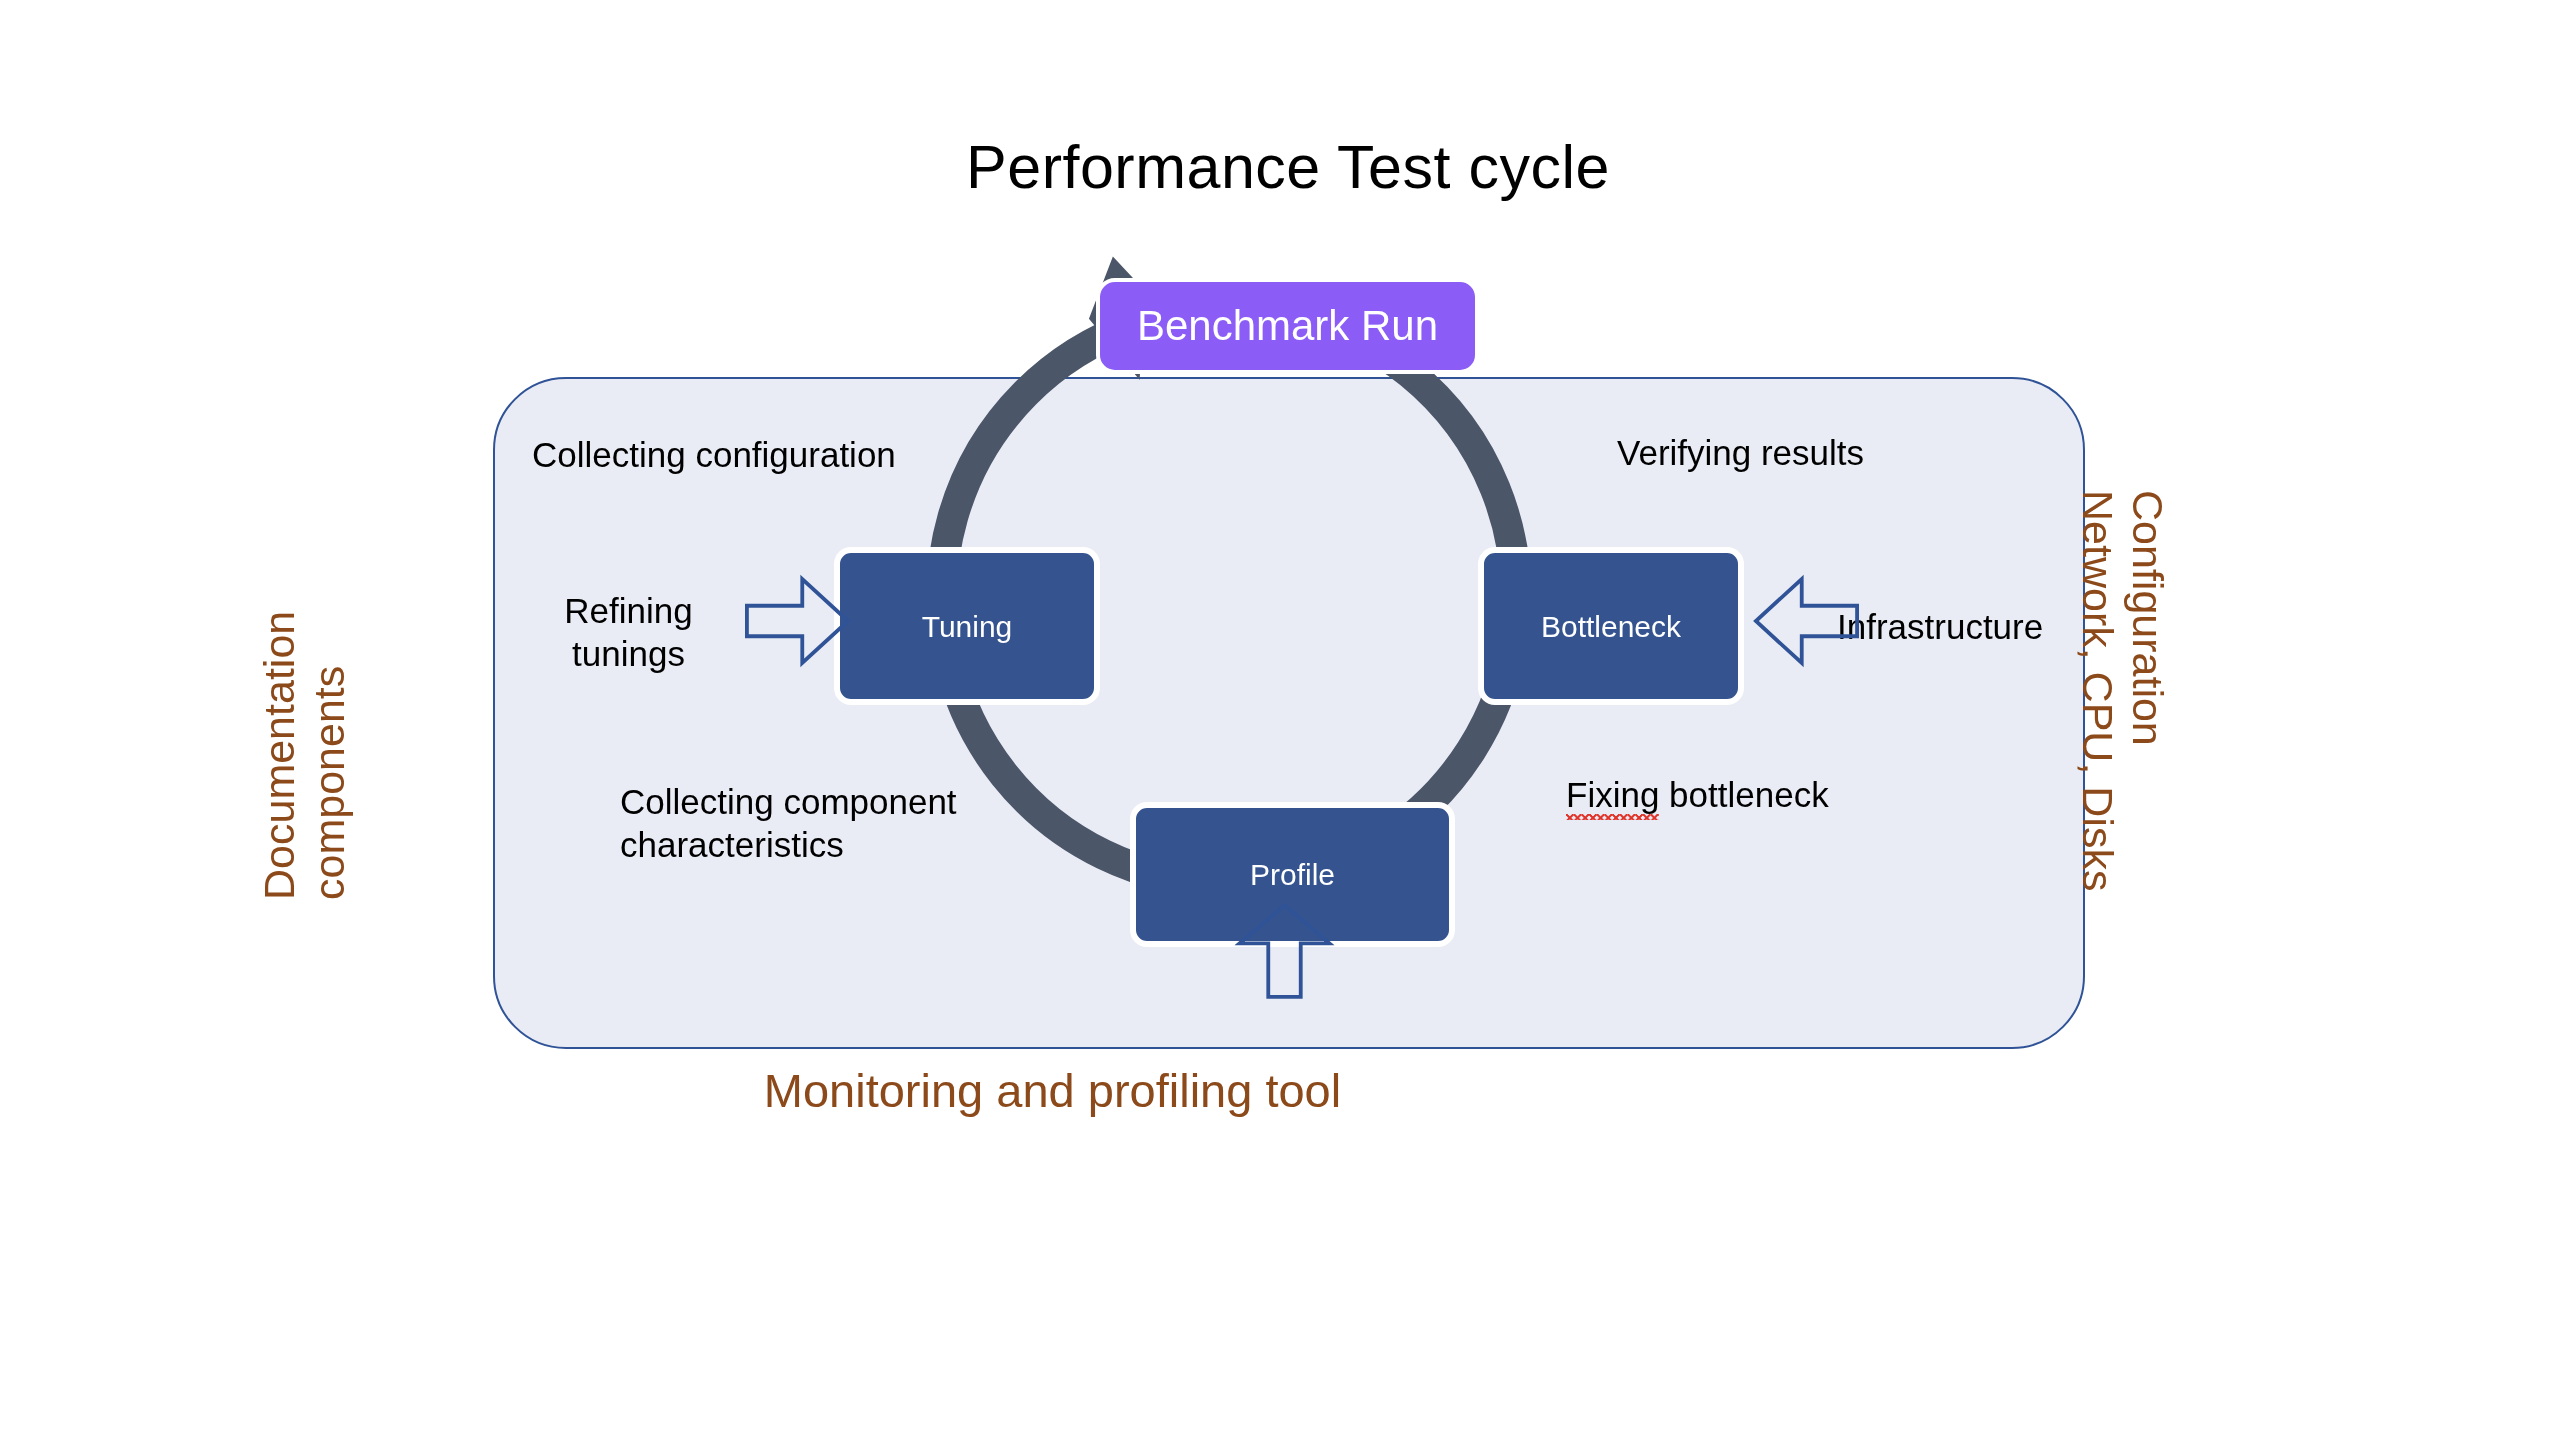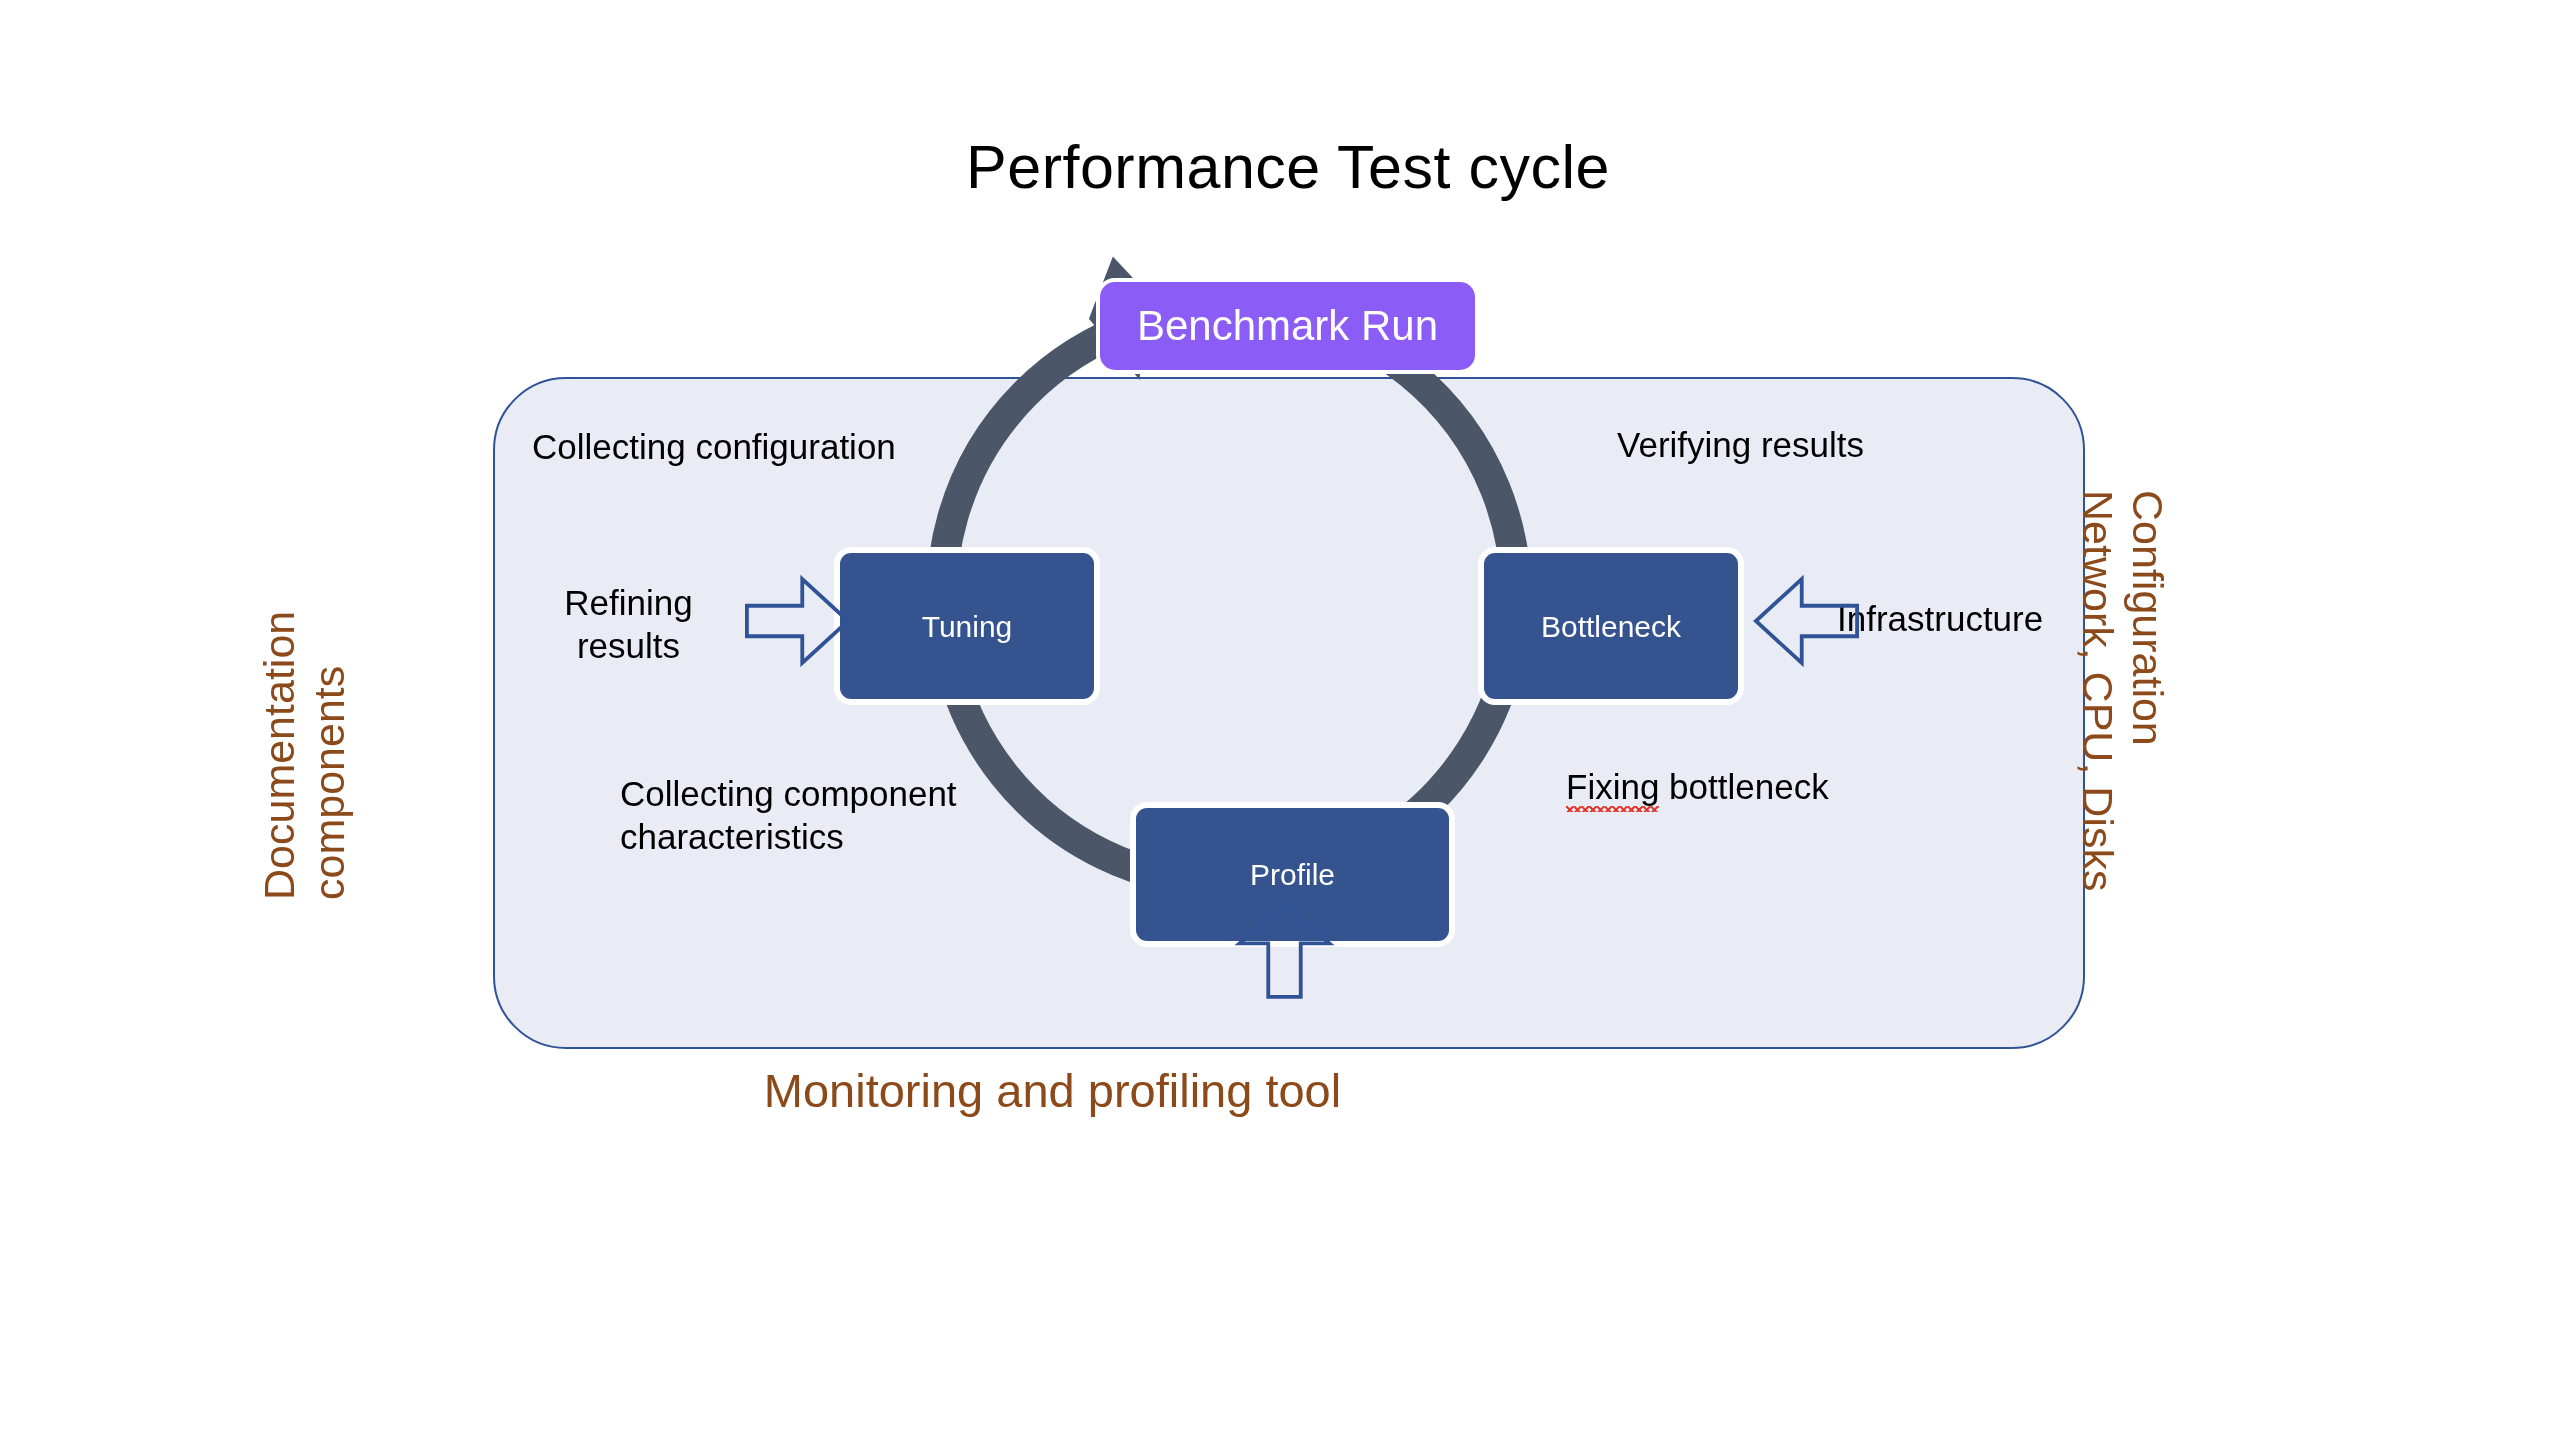--- a/index.html
+++ b/index.html
@@ -113,20 +113,21 @@
     line-height: 1.1;
   }
 
   
   .lbl {
     position: absolute;
     font-size: 35px;
     color: #000000;
     line-height: 1.22;
     white-space: pre-line;
+    margin-top: 8px;
   }
   .lbl-collect-config  { left: 532px;  top: 426px;  text-align: left; }
   .lbl-verify          { left: 1617px; top: 424px;  text-align: left; }
   .lbl-refining        { left: 547px;  top: 582px;  width: 163px; text-align: center; }
   .lbl-collect-comp    { left: 620px;  top: 773px;  width: 367px; }
   .lbl-infra           { left: 1837px; top: 598px;  text-align: left; }
   .lbl-fixing          { left: 1566px; top: 766px;  text-align: left; }
   .lbl-profiling       { left: 1139px; top: 988px; text-align: left; }
 
   .squiggle {
@@ -222,21 +223,21 @@
   <div class="lbl lbl-collect-config">Collecting configuration</div>
 
   <div class="lbl lbl-verify">Verifying results</div>
 
   <div class="lbl lbl-collect-comp">Collecting component
 characteristics</div>
 
   <div class="lbl lbl-fixing"><span class="squiggle">Fixing</span><span> bottleneck</span></div>
 
   <div class="lbl lbl-refining">Refining
-results</div>
+tunings</div>
 
   <div class="lbl lbl-infra">Infrastructure</div>
 
 
   <svg class="arrow-svg arr-right" viewBox="0 0 110 100">
     <polygon points="2,34 60,34 60,6 108,50 60,94 60,66 2,66" fill="none" stroke="#2F5396" stroke-width="4"></polygon>
   </svg>
 
   <svg class="arrow-svg arr-left" viewBox="0 0 110 100">
     <polygon points="108,34 50,34 50,6 2,50 50,94 50,66 108,66" fill="none" stroke="#2F5396" stroke-width="4"></polygon>

